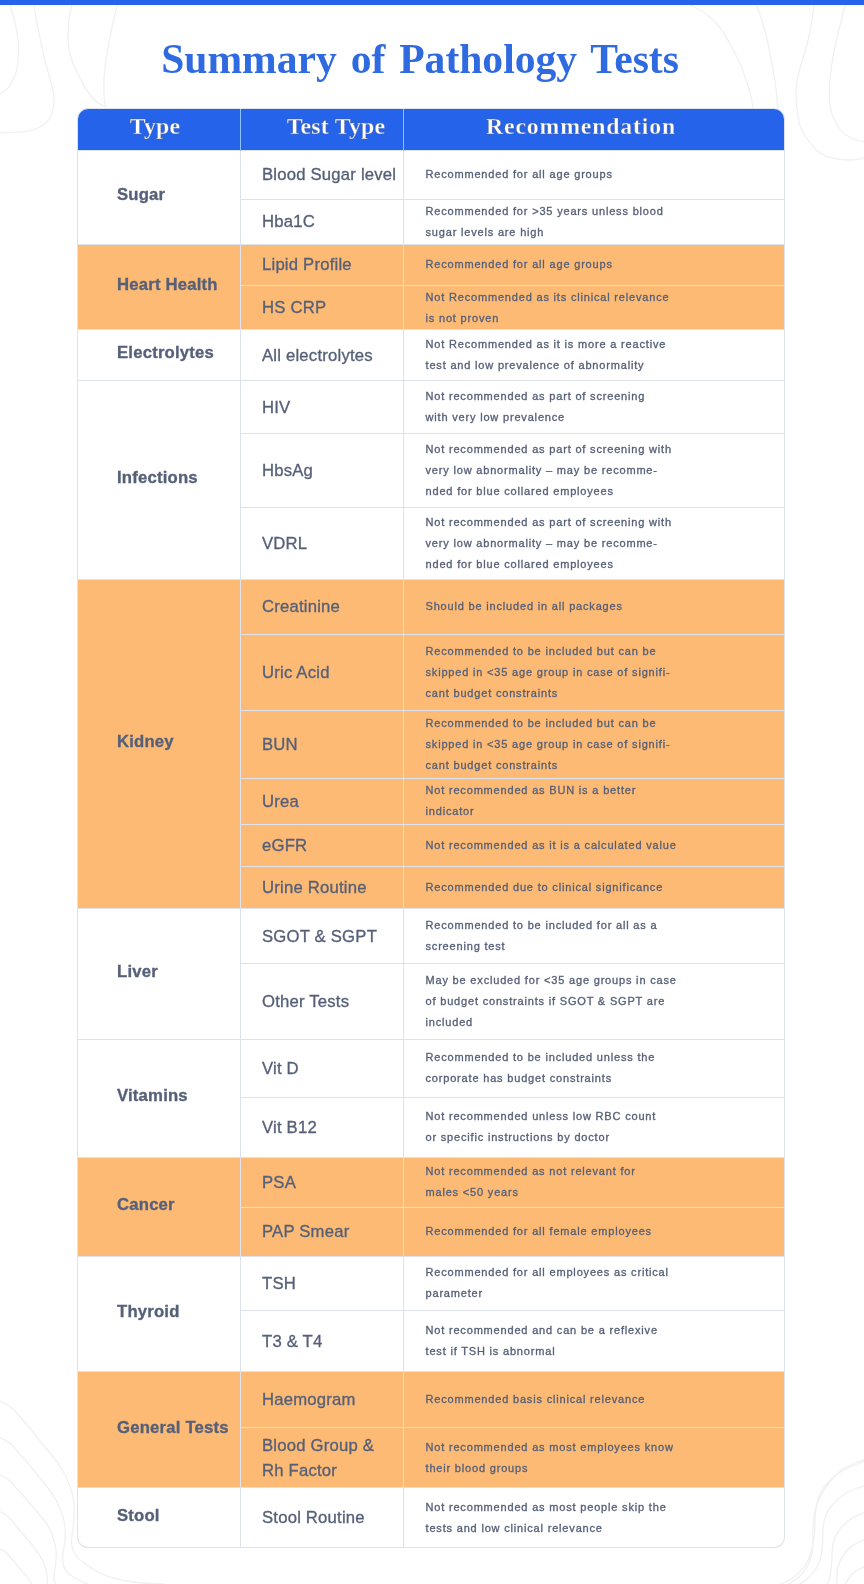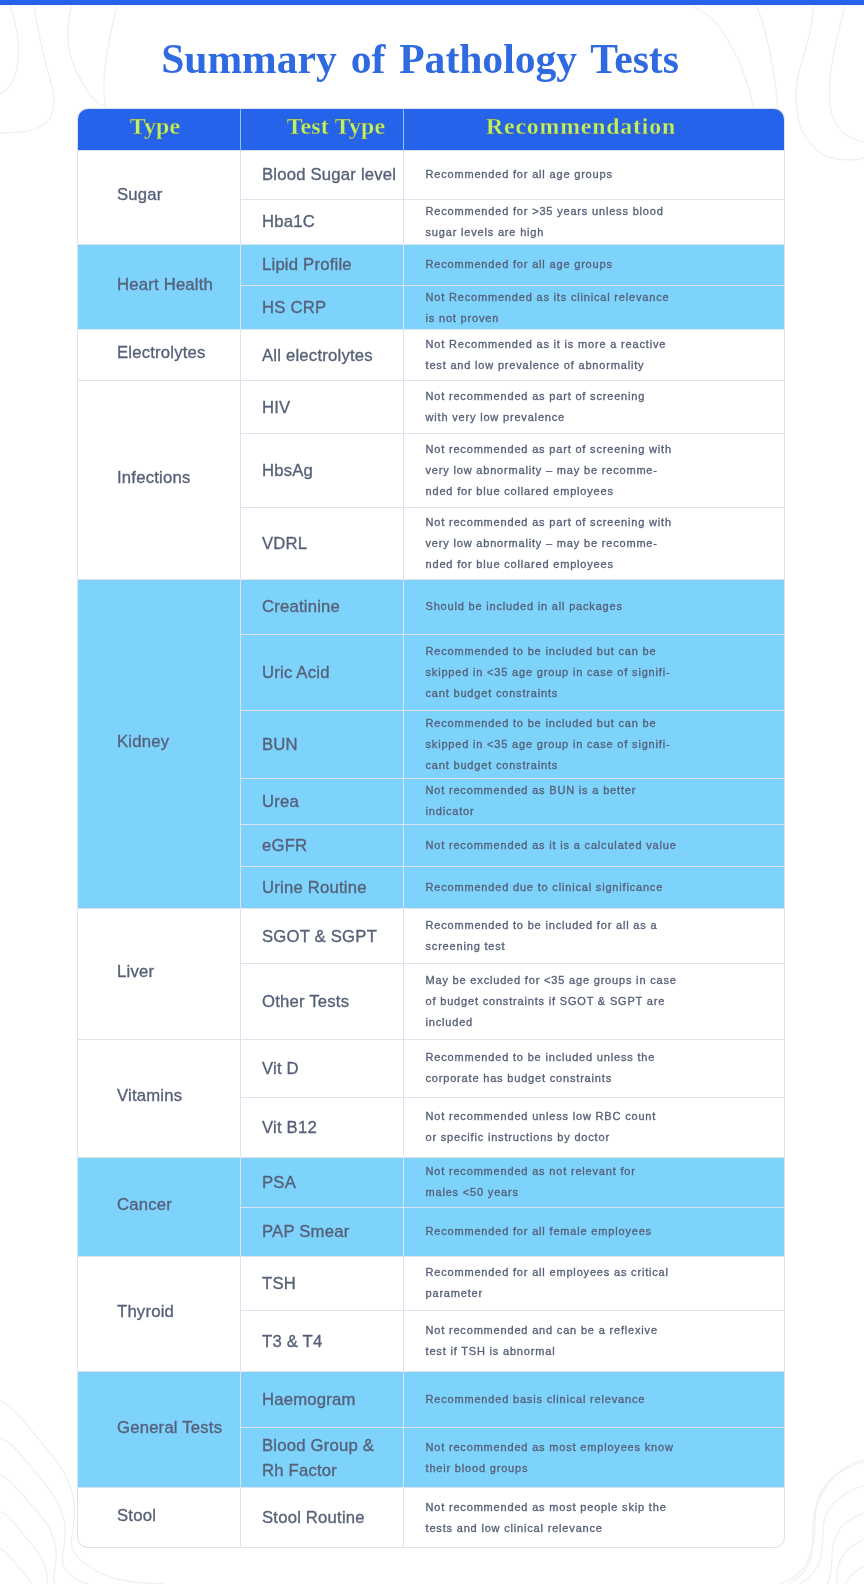--- a/index.html
+++ b/index.html
@@ -7,29 +7,29 @@
 body{font-family:"Liberation Sans",sans-serif;background:#ffffff;position:relative;overflow:hidden;}
 #bgsvg{position:absolute;left:0;top:0;z-index:0;}
 #topbar{position:absolute;left:0;top:0;width:864px;height:5px;background:#2563eb;z-index:5;}
 #content{position:relative;z-index:2;}
 h1#title{position:absolute;left:-12px;top:34.5px;width:864px;text-align:center;
  font-family:"Liberation Serif",serif;font-weight:700;font-size:41.6px;color:#2f6ae0;word-spacing:3.5px;}
 #tblwrap{position:absolute;left:78px;top:108.5px;width:706px;border-radius:10px;background:#fff;box-shadow:0 0 0 1px #dee2ec;}
 #tblclip{border-radius:10px;overflow:hidden;}
 #tbl{width:706px;border-collapse:collapse;table-layout:fixed;}
 #tbl td{vertical-align:middle;color:#566078;}
-#tbl tr.hdr td.c1,#tbl tr.hdr td.c2,#tbl tr.hdr td.c3{background:#2563eb;color:#bef264;font-family:"Liberation Serif",serif;font-weight:700;
+#tbl tr.hdr td.c1,#tbl tr.hdr td.c2,#tbl tr.hdr td.c3{background:#2563eb;color:#ffffff;font-family:"Liberation Serif",serif;font-weight:700;
  font-size:23.8px;text-align:center;height:41.5px;border-right:1px solid #8fc2f8;padding:4.5px 0 0 0;line-height:26px;vertical-align:top;}
 #tbl tr.hdr td.c3{border-right:none;}
 #tbl tbody td{border-top:1px solid #dee2ec;border-right:1px solid #dee2ec;}
 
 
 
-#tbl tbody tr.sh td{background:#7dd3fc;}
-.c1{width:162.5px;text-align:left;padding:0 4px 4px 39px;font-size:16.7px;font-weight:400;letter-spacing:0.2px;line-height:20px;-webkit-text-stroke:0.32px #566078;}
+#tbl tbody tr.sh td{background:#fdba74;}
+.c1{width:162.5px;text-align:left;padding:0 4px 4px 39px;font-size:16.7px;font-weight:700;letter-spacing:0.2px;line-height:20px;-webkit-text-stroke:0.32px #566078;}
 .c2{width:163px;text-align:left;padding-left:21px;font-size:16.7px;font-weight:400;letter-spacing:0.2px;line-height:25px;-webkit-text-stroke:0.32px #566078;}
 .c3{width:380.5px;font-size:11px;padding:0 6px 0 21.5px;line-height:21px;font-weight:400;letter-spacing:0.82px;-webkit-text-stroke:0.32px #566078;}
 .c3 span,.c2 span{display:block;white-space:nowrap;}
 #tbl tbody tr:nth-child(1) td{height:49px;}
 #tbl tbody tr:nth-child(2) td{height:45.1px;}
 #tbl tbody tr:nth-child(3) td{height:41.7px;}
 #tbl tbody tr:nth-child(4) td{height:44.0px;}
 #tbl tbody tr:nth-child(5) td{height:50.9px;}
 #tbl tbody tr:nth-child(6) td{height:53.2px;}
 #tbl tbody tr:nth-child(7) td{height:74.1px;}

